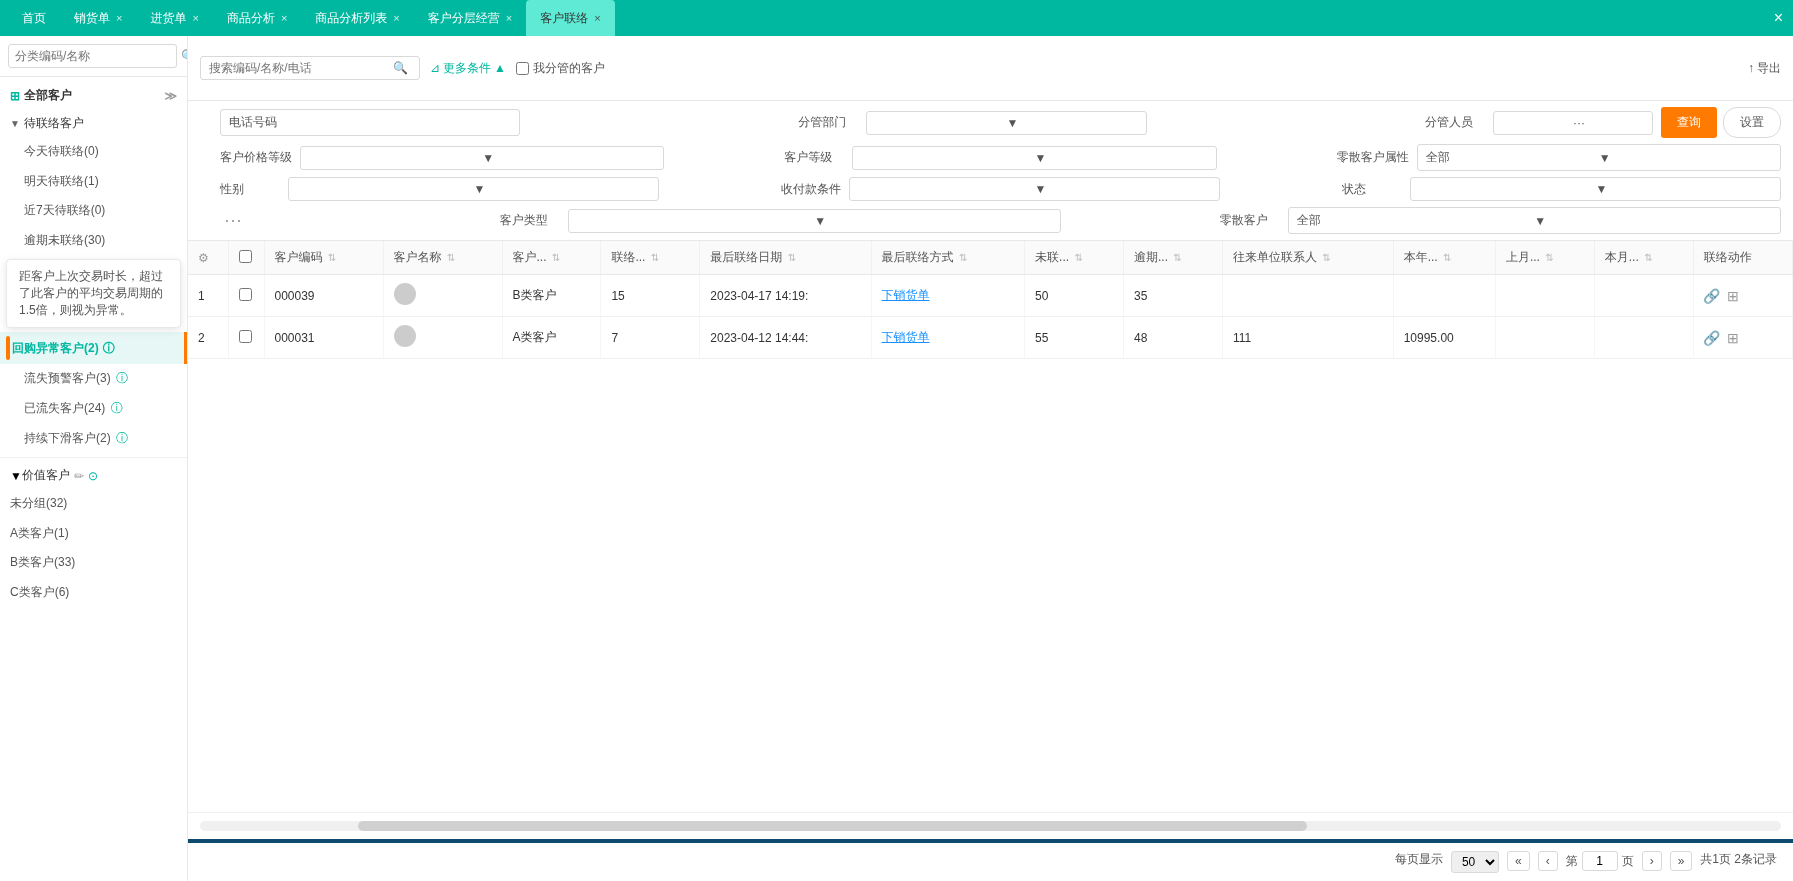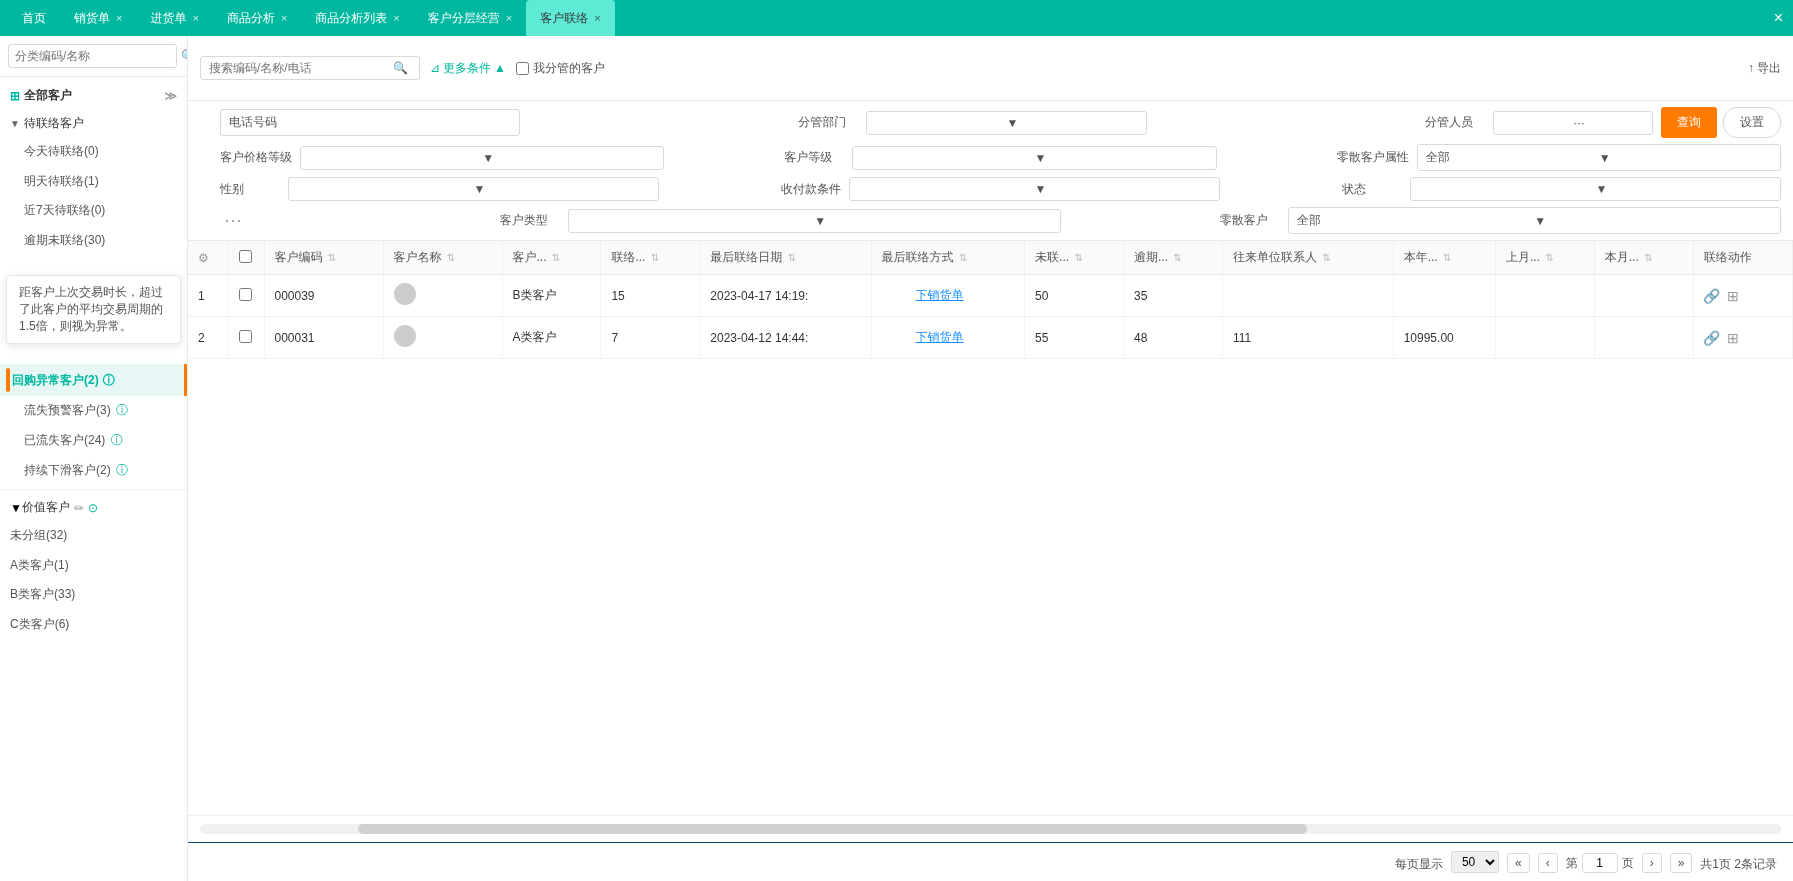--- a/index.html
+++ b/index.html
@@ -108,28 +108,28 @@
       padding: 8px 10px; border-bottom: 1px solid #e8e8e8; border-right: 1px solid #f0f0f0;
       font-size: 12px; color: #555; font-weight: normal; text-align: left; white-space: nowrap;
     }
     th .sort-icon { color: #bbb; margin-left: 2px; font-size: 10px; }
     td {
       padding: 8px 10px; border-bottom: 1px solid #f0f0f0; border-right: 1px solid #f5f5f5;
       font-size: 12px; color: #333; white-space: nowrap;
     }
     .table-settings-icon { color: #999; cursor: pointer; }
     .table-checkbox { cursor: pointer; }
-    .link-text { color: #1890ff; cursor: pointer; text-decoration: underline; margin-left: 34px; }
+    .link-text { color: #1890ff; cursor: pointer; text-decoration: underline; }
     .action-icons { display: flex; gap: 6px; }
     .action-icon { color: #999; cursor: pointer; font-size: 14px; }
 
     
     .pagination {
-      display: flex; align-items: flex-end; justify-content: flex-end;
-      padding: 8px 16px; background: white; border-top: 1px solid #0c4a6e; gap: 8px;
+      display: flex; align-items: flex-start; justify-content: flex-end;
+      padding: 8px 16px; background: white; border-top: 4px solid #0c4a6e; gap: 8px;
     }
     .pagination-label { font-size: 12px; color: #555; }
     .pagination-select {
       border: 1px solid #d9d9d9; border-radius: 3px; padding: 2px 6px; font-size: 12px; cursor: pointer;
     }
     .pagination-btn {
       border: 1px solid #d9d9d9; border-radius: 3px; padding: 2px 7px; cursor: pointer;
       background: white; font-size: 12px; color: #555;
     }
     .pagination-page { display: flex; align-items: center; gap: 4px; font-size: 12px; color: #555; }
@@ -210,21 +210,21 @@
       </div>
       <div class="sidebar-item">
         <span>近7天待联络(0)</span>
       </div>
       <div class="sidebar-item">
         <span>逾期未联络(30)</span>
       </div>
 
       <div style="position:relative;">
 
-        <div class="tooltip-box" style="position:relative; left:0; top:0; margin:20px 6px;">
+        <div class="tooltip-box" style="position:relative; left:0; top:0; margin:4px 6px;">
           <span>距客户上次交易时长，超过了此客户的平均交易周期的1.5倍，则视为异常。</span>
         </div>
       </div>
 
       <div class="sidebar-item active" style="display:flex; align-items:center; padding-left:6px;">
         <span class="orange-bar"></span>
         <span>回购异常客户(2)</span>
         <span style="color:#00b8a0; margin-left:4px;">ⓘ</span>
       </div>
       <div class="sidebar-item">

